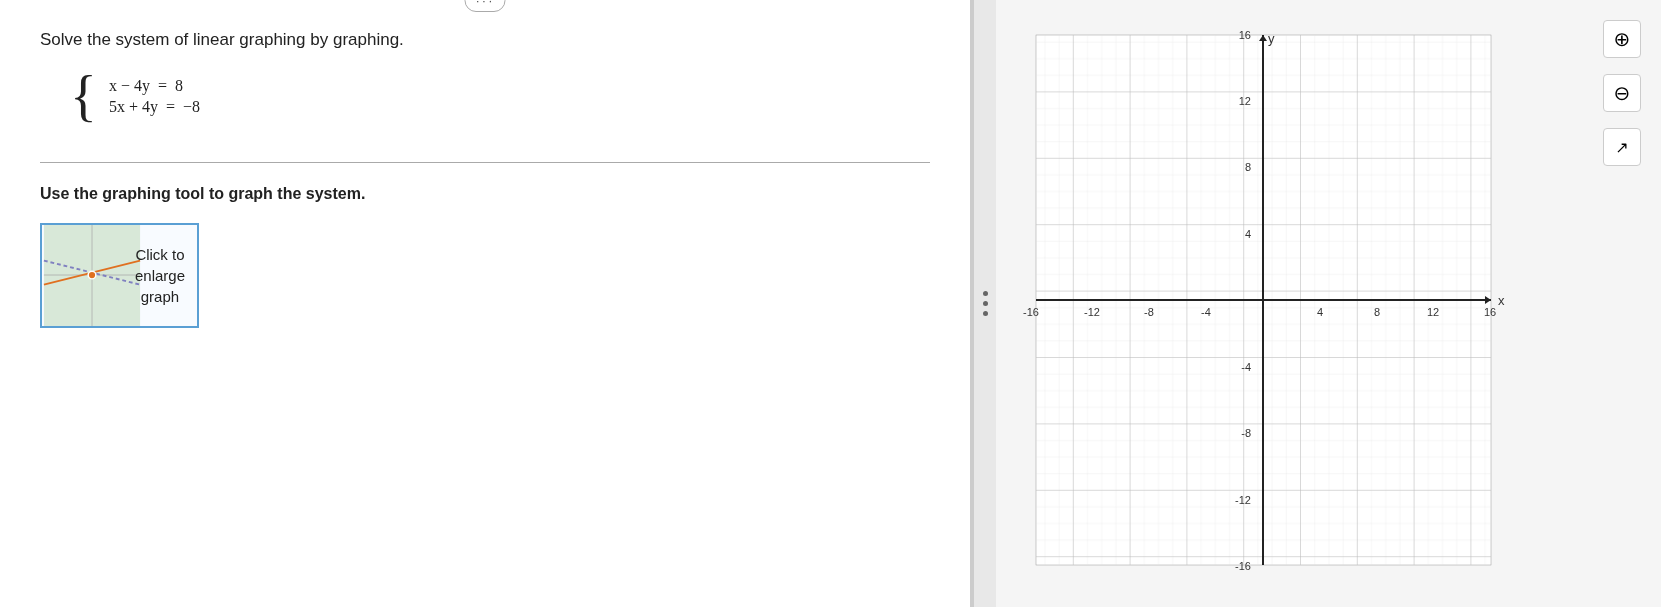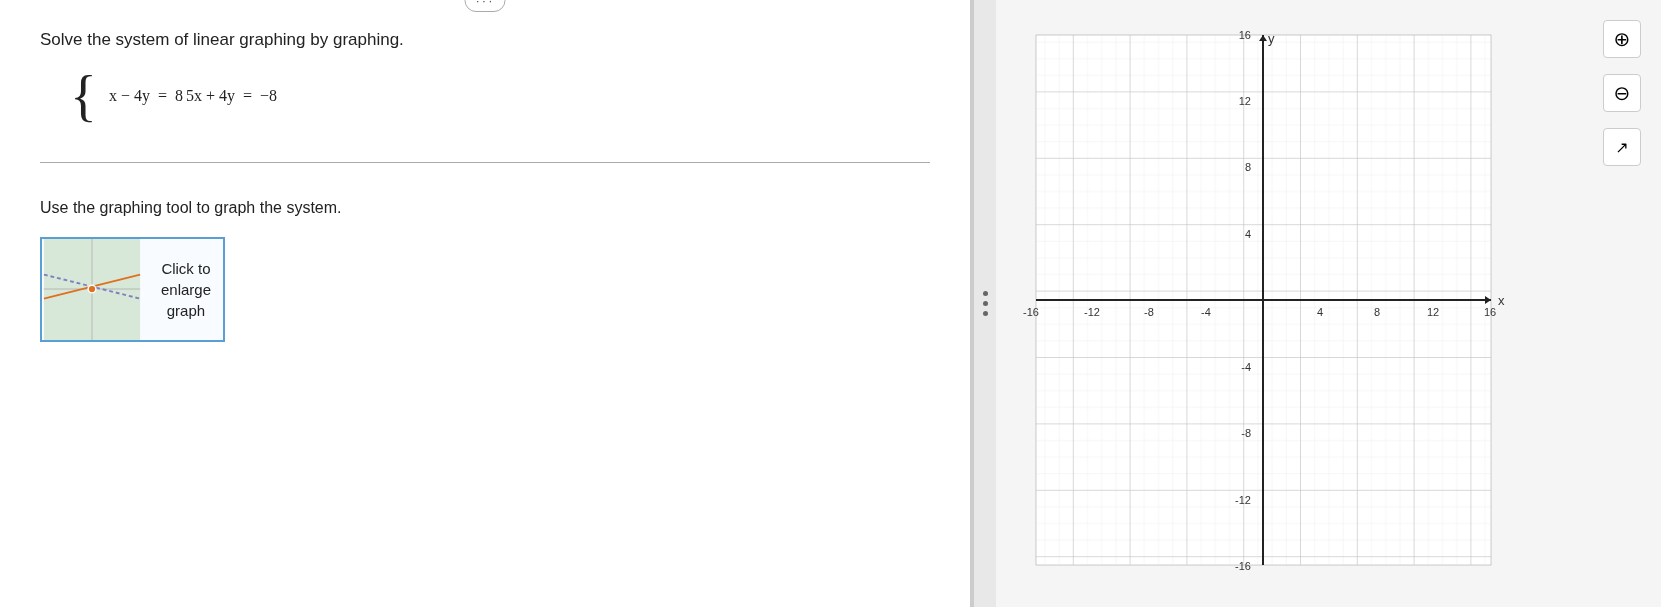--- a/index.html
+++ b/index.html
@@ -39,20 +39,21 @@
       font-size: 56px;
       font-weight: 100;
       line-height: 1;
       margin-right: 12px;
       color: #222;
       font-family: Georgia, serif;
     }
 
     .equations {
       display: flex;
+      flex-direction: column;
       gap: 3px;
     }
 
     .equation-line {
       font-size: 16px;
       color: #222;
       font-family: 'Times New Roman', serif;
       white-space: nowrap;
     }
 
@@ -78,21 +79,21 @@
       letter-spacing: 2px;
     }
 
     .graph-instruction {
       font-size: 16px;
       color: #222;
       margin-bottom: 20px;
     }
 
     .enlarge-btn {
-      width: 185px;
+      width: 159px;
       height: 105px;
       border: 2px solid #5a9fd4;
       background: #f8fbff;
       cursor: pointer;
       display: flex;
       align-items: center;
       justify-content: flex-end;
       position: relative;
       overflow: hidden;
       padding-right: 12px;
@@ -195,21 +196,21 @@
     <div class="brace">{</div>
     <div class="equations">
       <div class="equation-line">x − 4y &nbsp;= &nbsp;8</div>
       <div class="equation-line">5x + 4y &nbsp;= &nbsp;−8</div>
     </div>
   </div>
 
   <hr class="divider-line">
   <button class="dots-btn">···</button>
 
-  <div class="graph-instruction" style="margin-top:18px;">Use the graphing tool to graph the system.</div>
+  <div class="graph-instruction" style="margin-top:4px;font-weight:bold;">Use the graphing tool to graph the system.</div>
 
   <button class="enlarge-btn">
 
     <svg class="enlarge-btn-mini-graph" viewBox="0 0 100 105" xmlns="http://www.w3.org/2000/svg">
       <rect width="100" height="105" fill="#d8e8d8"></rect>
 
       <line x1="50" y1="0" x2="50" y2="105" stroke="#aaa" stroke-width="0.8"></line>
       <line x1="0" y1="52" x2="100" y2="52" stroke="#aaa" stroke-width="0.8"></line>
 
       <line x1="0" y1="62" x2="100" y2="37" stroke="#e07020" stroke-width="2"></line>

